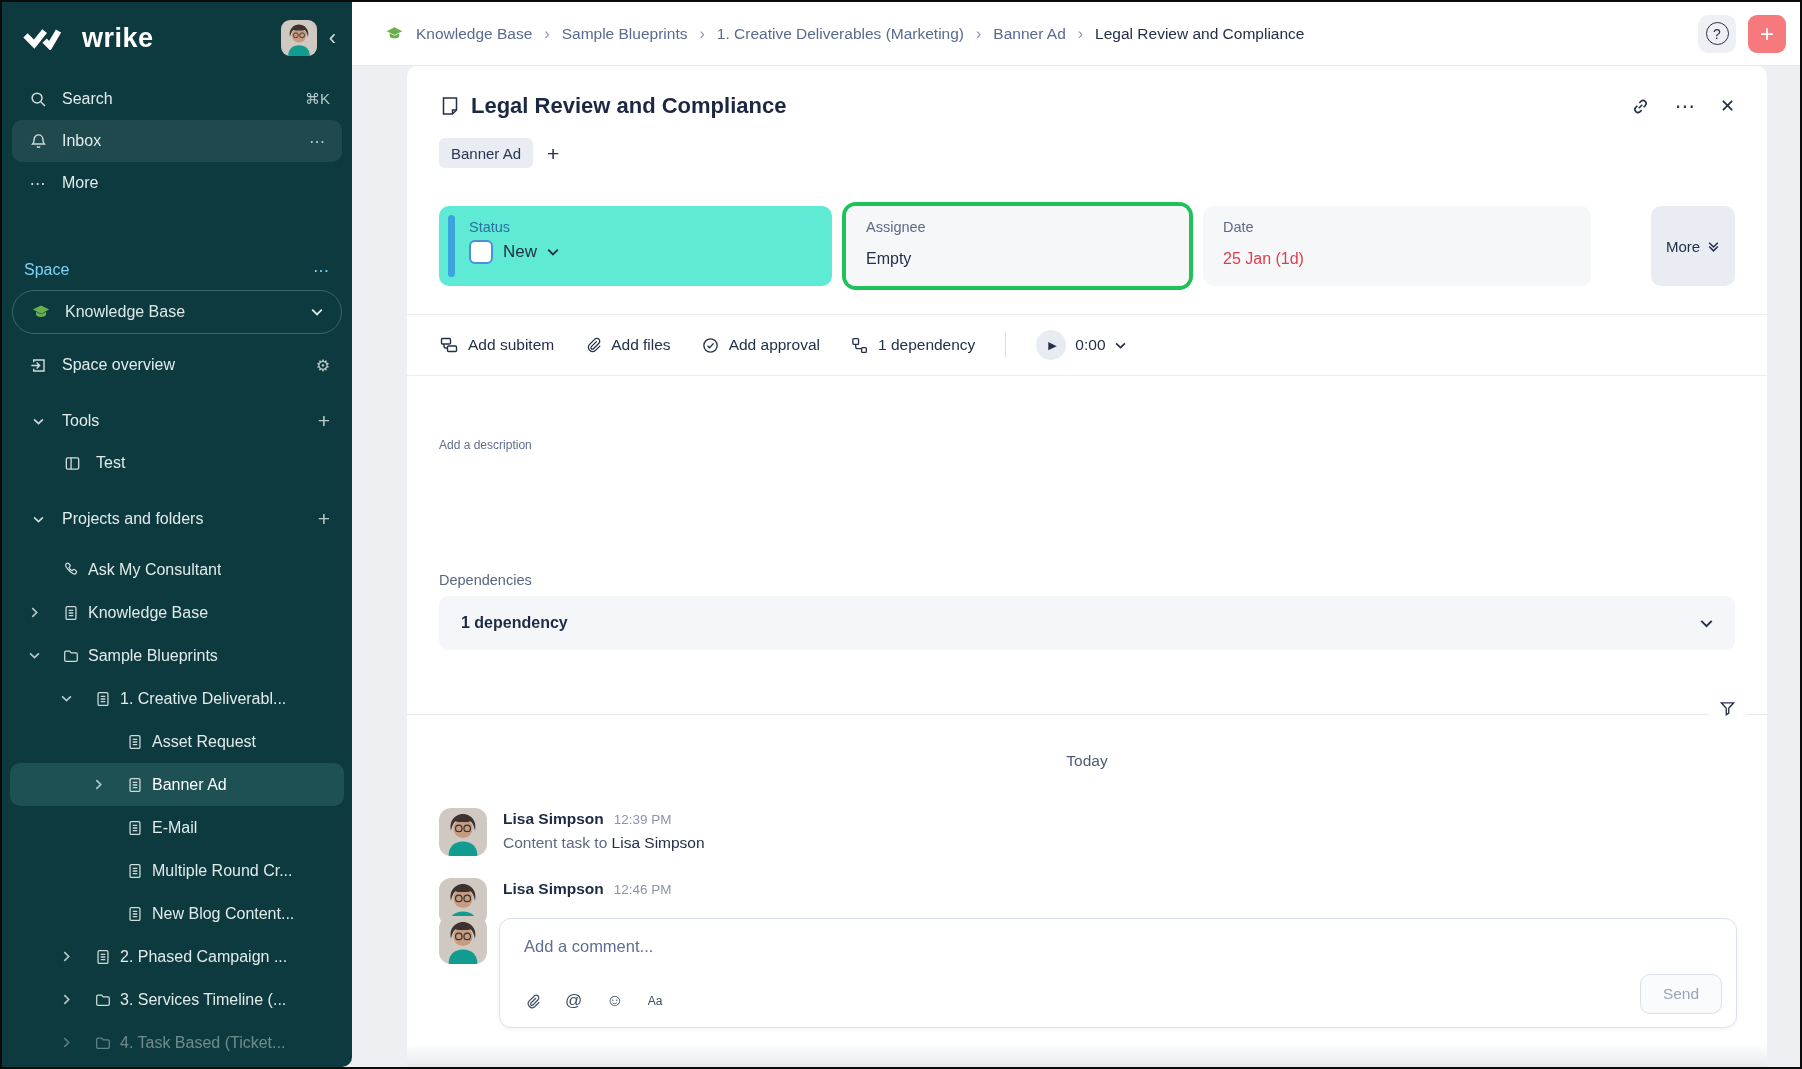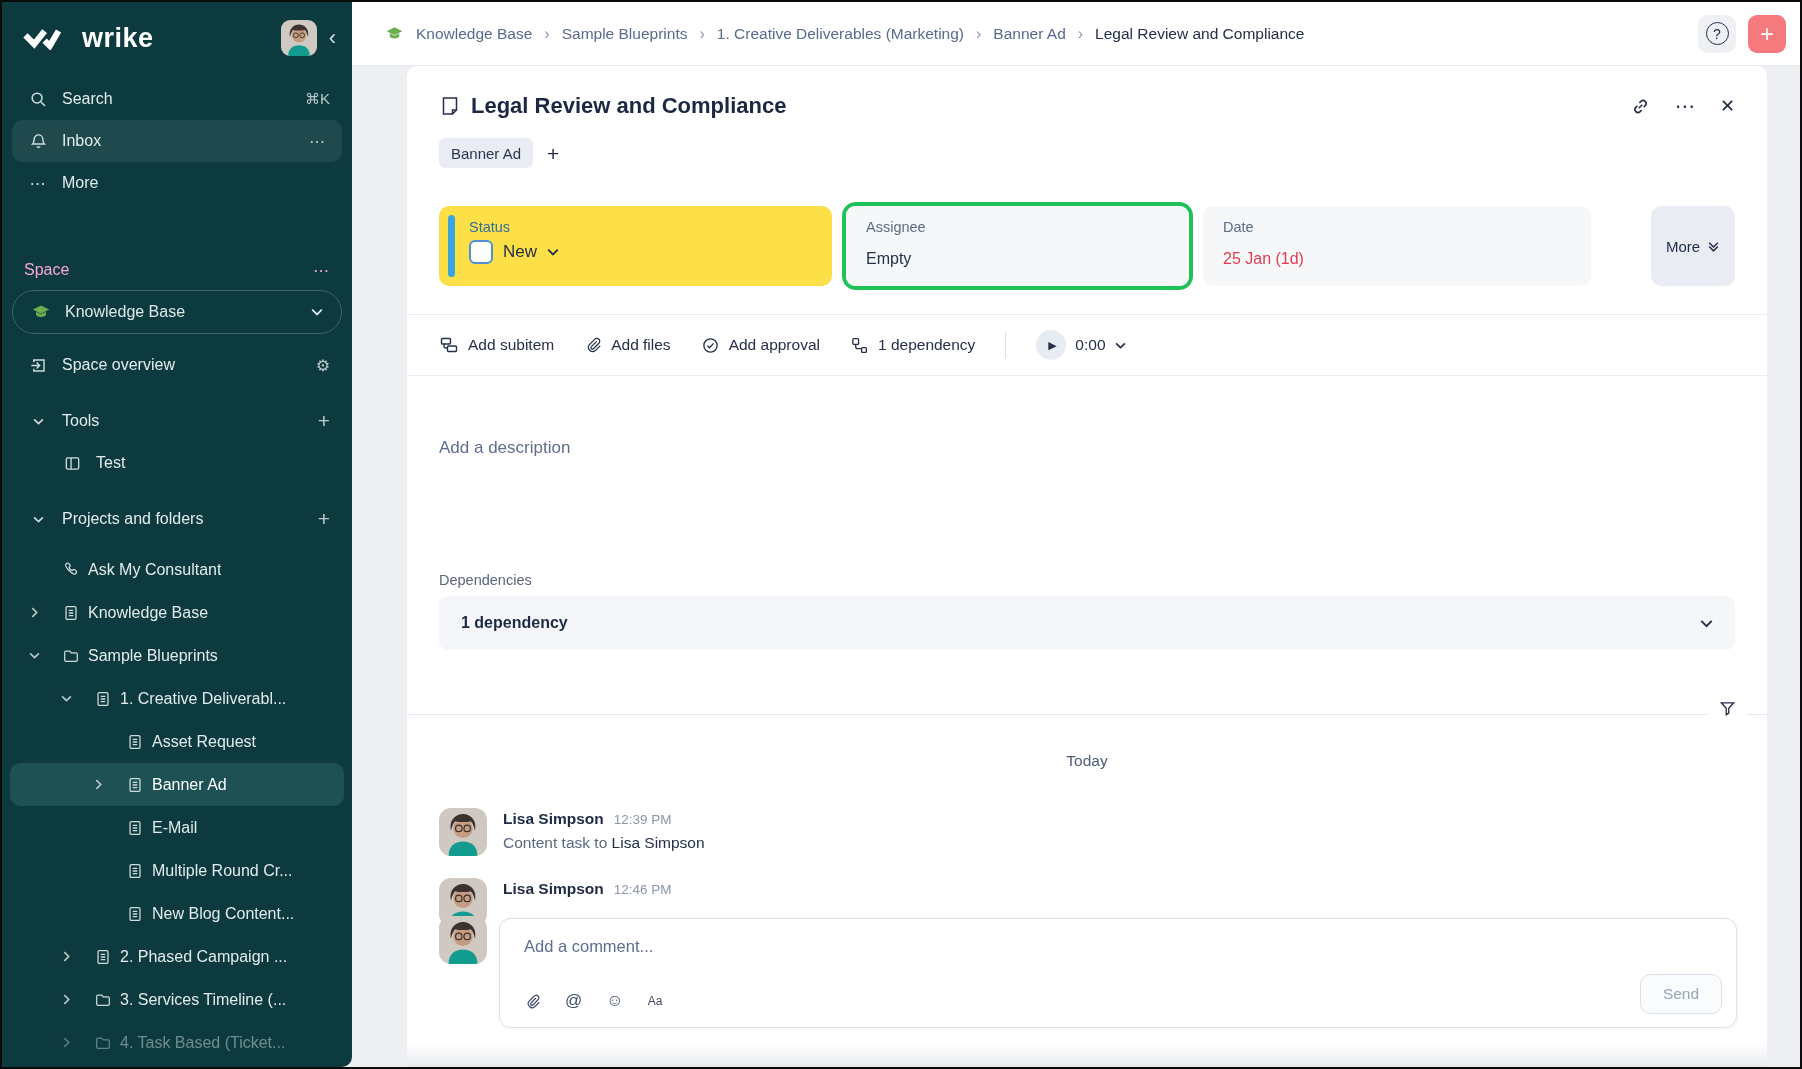--- a/index.html
+++ b/index.html
@@ -11,21 +11,21 @@
   .sb-head { height:62px; display:flex; align-items:center; padding:10px 16px 0 20px; }
   .logo { display:flex; align-items:center; gap:20px; }
   .logo-text { color:#fff; font-size:27px; font-weight:700; letter-spacing:.5px; }
   .avatar { width:36px; height:36px; border-radius:9px; overflow:hidden; flex:0 0 auto; }
   .avatar.small { width:48px; height:48px; border-radius:12px; }
   .collapse { margin-left:12px; color:#cfdcdc; font-size:22px; line-height:1; cursor:pointer; }
   .sb-row { height:42px; display:flex; align-items:center; padding:0 22px 0 26px; font-size:16px; color:#e2ebeb; }
   .sb-row .ric { margin-left:auto; color:#b9c8c9; }
   .sb-ico { width:20px; display:inline-flex; justify-content:center; margin-right:14px; color:#cfdcdc; }
   .pill { background:rgba(255,255,255,.08); border-radius:10px; margin:0 10px; padding:0 16px; }
-  .sb-section { margin-top:50px; height:32px; display:flex; align-items:center; padding:0 22px; font-size:16px; color:#f9a8d4; }
+  .sb-section { margin-top:50px; height:32px; display:flex; align-items:center; padding:0 22px; font-size:16px; color:#7dd3fc; }
   .space-pill { margin:4px 10px 0; height:44px; border:1px solid #3b6468; border-radius:22px; display:flex; align-items:center; padding:0 18px; font-size:16px; }
   .space-pill .ric { margin-left:auto; }
   .mt10 { margin-top:10px; } .mt14 { margin-top:14px; }
   .ellip { letter-spacing:1px; font-size:16px; }
   .shortcut { margin-left:auto; color:#b9c8c9; font-size:15px; }
   
   .tree { margin-top:8px; }
   .trow { height:43px; display:flex; align-items:center; padding:0 14px 0 20px; font-size:16px; color:#e2ebeb; }
   .trow .chev { width:24px; margin-right:14px; display:inline-flex; justify-content:center; color:#b9c8c9; }
   .trow .tico { width:22px; margin-right:6px; display:inline-flex; justify-content:center; color:#cfdcdc; }
@@ -54,41 +54,41 @@
   .title-text { font-size:22px; font-weight:700; color:#1c2742; }
   .title-actions { margin-left:auto; display:flex; align-items:center; gap:24px; color:#242f49; }
   .c-tags { top:72px; display:flex; align-items:center; gap:14px; }
   .tag { background:#e9ecf3; color:#2a3550; border-radius:6px; height:30px; display:flex; align-items:center; padding:0 12px; font-size:15px; }
   .tag-add { font-size:21px; color:#242f49; line-height:1; }
 
   .c-fields { top:140px; display:flex; gap:10px; align-items:flex-start; }
   .field { height:80px; border-radius:10px; padding:13px 18px 0 20px; background:#f5f7f9; }
   .f-label { font-size:14.5px; color:#5d6b85; }
   .f-value { margin-top:15px; font-size:16px; color:#242f49; }
-  .status-field { width:393px; background:#fde047; position:relative; padding-left:30px; }
+  .status-field { width:393px; background:#5eead4; position:relative; padding-left:30px; }
   .status-bar { position:absolute; left:9px; top:9px; bottom:9px; width:7px; border-radius:4px; background:#3ba4dc; }
   .status-field .f-label { color:#2f6f9e; }
   .status-value { display:flex; align-items:center; gap:10px; margin-top:5px; }
   .checkbox { width:24px; height:24px; background:#fff; border:2px solid #4b90d8; border-radius:6px; }
   .chev-dn { color:#242f49; }
   .assignee-outer { width:351px; border:4px solid #1fc159; border-radius:14px; margin-top:-4px; }
   .assignee-outer .field { width:100%; border-radius:9px; }
   .date-field { width:388px; }
   .date-red { color:#e23d4d; }
   .more-btn { margin-left:auto; width:84px; height:80px; border-radius:10px; background:#e9edf3; display:flex; align-items:center; justify-content:center; gap:7px; font-size:15px; color:#242f49; }
 
   .hr { position:absolute; left:0; right:0; border-top:1px solid #eaedf2; }
   .hr1 { top:248px; } .hr2 { top:309px; } .hr3 { top:648px; border-top:1px solid #e4e8ef; }
   .c-toolbar { top:252px; height:54px; display:flex; align-items:center; gap:30px; font-size:15.5px; color:#242f49; }
   .tb-item { display:flex; align-items:center; gap:9px; }
   .vdiv { width:1px; height:26px; background:#d9dee7; }
   .play-wrap { display:flex; align-items:center; gap:9px; }
   .play-circle { width:30px; height:30px; border-radius:50%; background:#e7ecf3; display:flex; align-items:center; justify-content:center; font-size:11px; color:#242f49; padding-left:2px; }
 
-  .c-desc { top:372px; font-size:17px; color:#5f6e90; }
+  .c-desc { top:372px; font-size:12px; color:#5f6e90; }
   .c-deplabel { top:506px; font-size:14.5px; color:#59667f; }
   .c-depbox { top:530px; height:54px; background:#f4f6f9; border-radius:9px; display:flex; align-items:center; justify-content:space-between; padding:0 22px; }
   .dep-val { font-size:16px; font-weight:700; color:#1e2a45; }
 
   .filterbox { position:absolute; right:20px; top:633px; background:#fff; padding:0 10px; color:#242f49; }
   .c-today { top:686px; text-align:center; font-size:15.5px; color:#4d5b76; }
 
   .comment { display:flex; gap:16px; }
   .c-comment1 { top:742px; } .c-comment2 { top:812px; }
   .cname-row { display:flex; align-items:baseline; gap:10px; margin-top:2px; }

